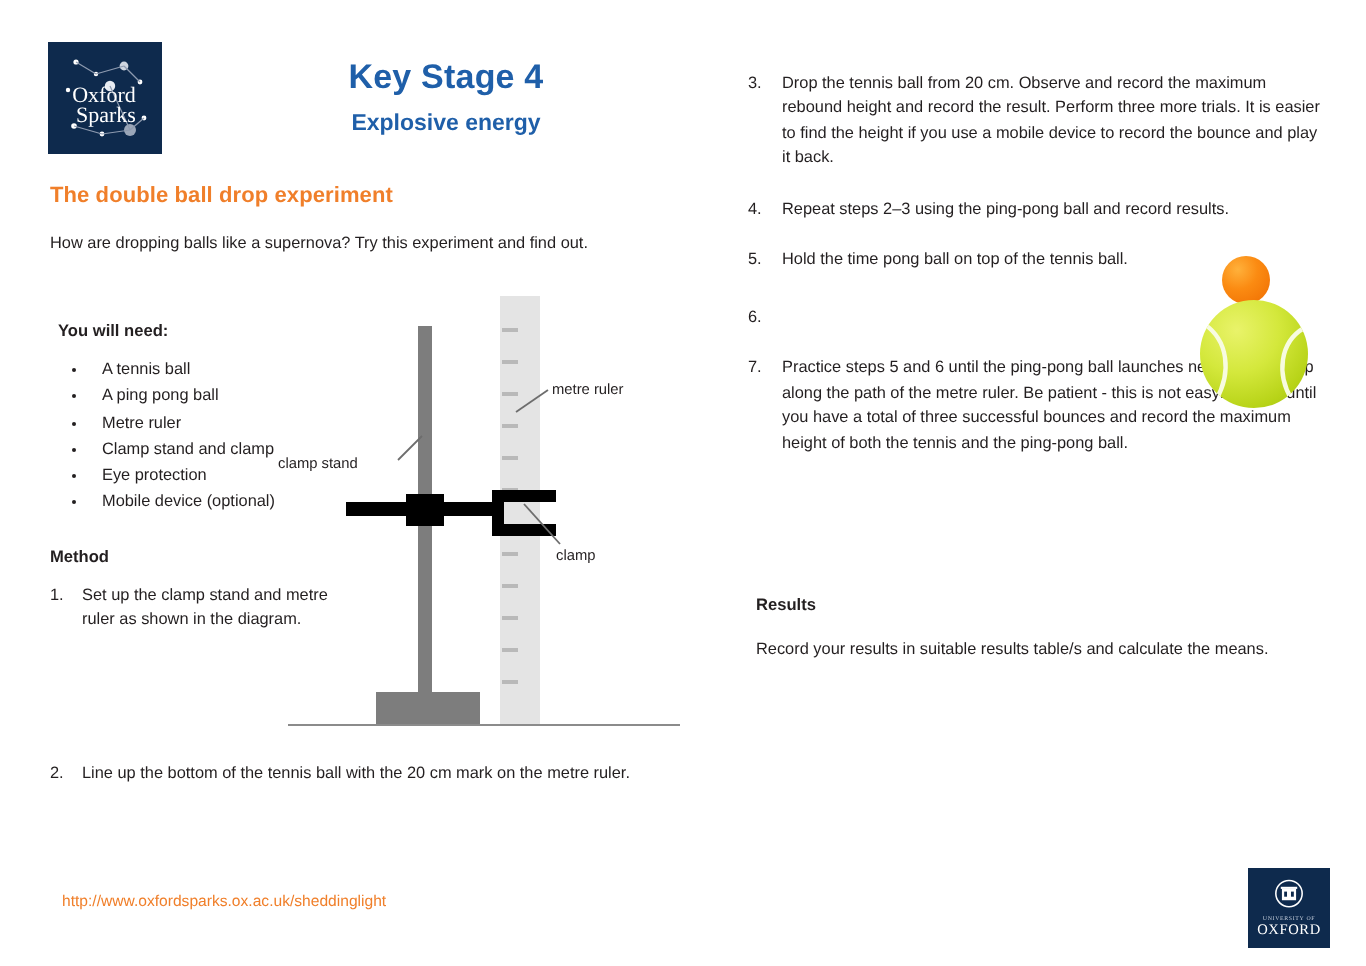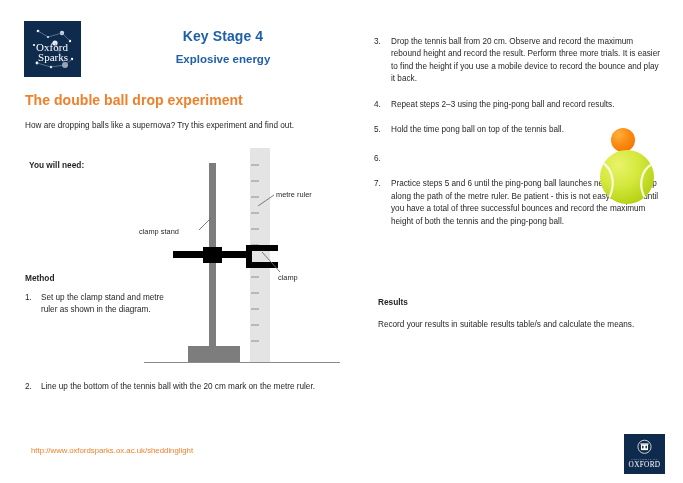--- a/index.html
+++ b/index.html
@@ -20,32 +20,32 @@
     background: #0e2a4d;
     overflow: hidden;
   }
   .sparks-logo svg { display: block; }
 
   .title-block {
     position: absolute; left: 108px; top: 28px;
     width: 230px; text-align: center;
   }
   .kstitle {
-    font-size: 14px; font-weight: bold; color: #1f5fa9;
+    font-size: 17px; font-weight: bold; color: #1f5fa9;
     letter-spacing: .1px; line-height: 1.25;
   }
   .kssub {
     font-size: 11.5px; font-weight: bold; color: #1f5fa9;
     margin-top: 6px; line-height: 1.25;
   }
 
   
   .lcol { position: absolute; left: 25px; top: 92px; width: 300px; }
   .accent-head {
-    color: #f07f2a; font-weight: bold; font-size: 14px;
+    color: #f07f2a; font-weight: bold; font-size: 11px;
     letter-spacing: .05px;
   }
   .intro { font-size: 8.2px; margin-top: 12px; line-height: 1.45; }
 
   .need-head {
     position: absolute; left: 29px; top: 160px;
     font-size: 8.3px; font-weight: bold;
   }
   .need-list {
     position: absolute; left: 25px; top: 178px;
@@ -201,20 +201,28 @@
     <div class="kstitle">Key Stage 4</div>
     <div class="kssub">Explosive energy</div>
   </div>
 
   <div class="lcol">
     <div class="accent-head">The double ball drop experiment</div>
     <div class="intro">How are dropping balls like a supernova?  Try this experiment and find out.</div>
   </div>
 
   <div class="need-head">You will need:</div>
+  <ul class="need-list">
+    <li>A tennis ball</li>
+    <li>A ping pong ball</li>
+    <li>Metre ruler</li>
+    <li>Clamp stand and clamp</li>
+    <li>Eye protection</li>
+    <li>Mobile device (optional)</li>
+  </ul>
 
   <div class="method-head">Method</div>
 
   <div class="m-step" id="mstep1">
     <span class="num">1.</span>
     <span class="txt">Set up the clamp stand and metre ruler as shown in the diagram.</span>
   </div>
   <div class="m-step" id="mstep2">
     <span class="num">2.</span>
     <span class="txt">Line up the bottom of the tennis ball with the 20 cm mark on the metre ruler.</span>

